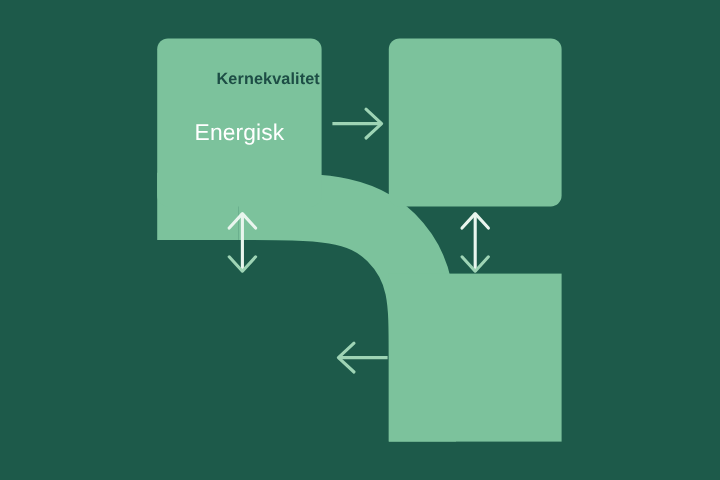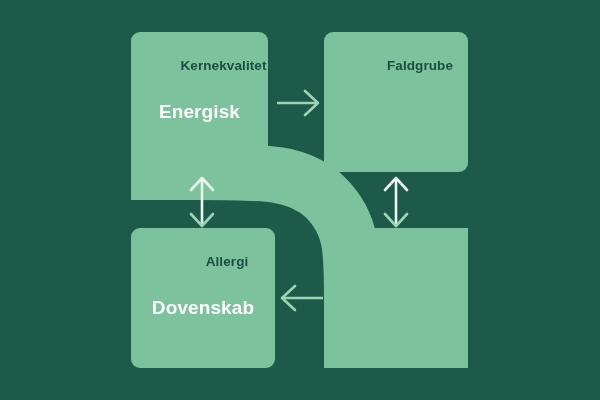--- a/index.html
+++ b/index.html
@@ -42,21 +42,21 @@
     font-weight: bold;
     color: #1d4d45;
     letter-spacing: 0.1px;
     text-align: center;
     line-height: 1.2;
     white-space: nowrap;
     margin-left: 48px;
   }
   .node-title {
     font-size: 19px;
-    font-weight: bold;
+    font-weight: normal;
     color: #ffffff;
     text-align: center;
     line-height: 1.18;
     letter-spacing: 0.1px;
   }
   
   #box-top-left   { left: 131px; top: 32px;  width: 137px; height: 140px; }
   #box-top-right  { left: 324px; top: 32px;  width: 144px; height: 140px; }
   #box-bottom-left{ left: 131px; top: 228px; width: 144px; height: 140px; }
   #box-bottom-right{left: 324px; top: 228px; width: 144px; height: 140px; }
@@ -111,27 +111,22 @@
 
     <path d="M 324 228 L 324 228" fill="none"></path>
   </svg>
 
   <div class="node-box" id="box-top-left">
     <div class="node-kicker">Kernekvalitet</div>
     <div class="node-title">Energisk</div>
   </div>
 
   <div class="node-box" id="box-top-right">
-    <div class="node-kicker">Faldgrube</div>
   </div>
 
-  <div class="node-box" id="box-bottom-left">
-    <div class="node-kicker">Allergi</div>
-    <div class="node-title">Dovenskab</div>
-  </div>
 
 
   <svg class="connector" id="arrow-top-right" viewBox="0 0 46 34" xmlns="http://www.w3.org/2000/svg">
     <line x1="1" y1="17" x2="42" y2="17" stroke="#9ed4b5" stroke-width="2.6"></line>
     <polyline points="29,5 42,17 29,29" fill="none" stroke="#9ed4b5" stroke-width="2.6" stroke-linecap="round" stroke-linejoin="round"></polyline>
   </svg>
 
   <svg class="connector" id="arrow-bottom-left" viewBox="0 0 46 34" xmlns="http://www.w3.org/2000/svg">
     <line x1="45" y1="17" x2="4" y2="17" stroke="#9ed4b5" stroke-width="2.6"></line>
     <polyline points="17,5 4,17 17,29" fill="none" stroke="#9ed4b5" stroke-width="2.6" stroke-linecap="round" stroke-linejoin="round"></polyline>

